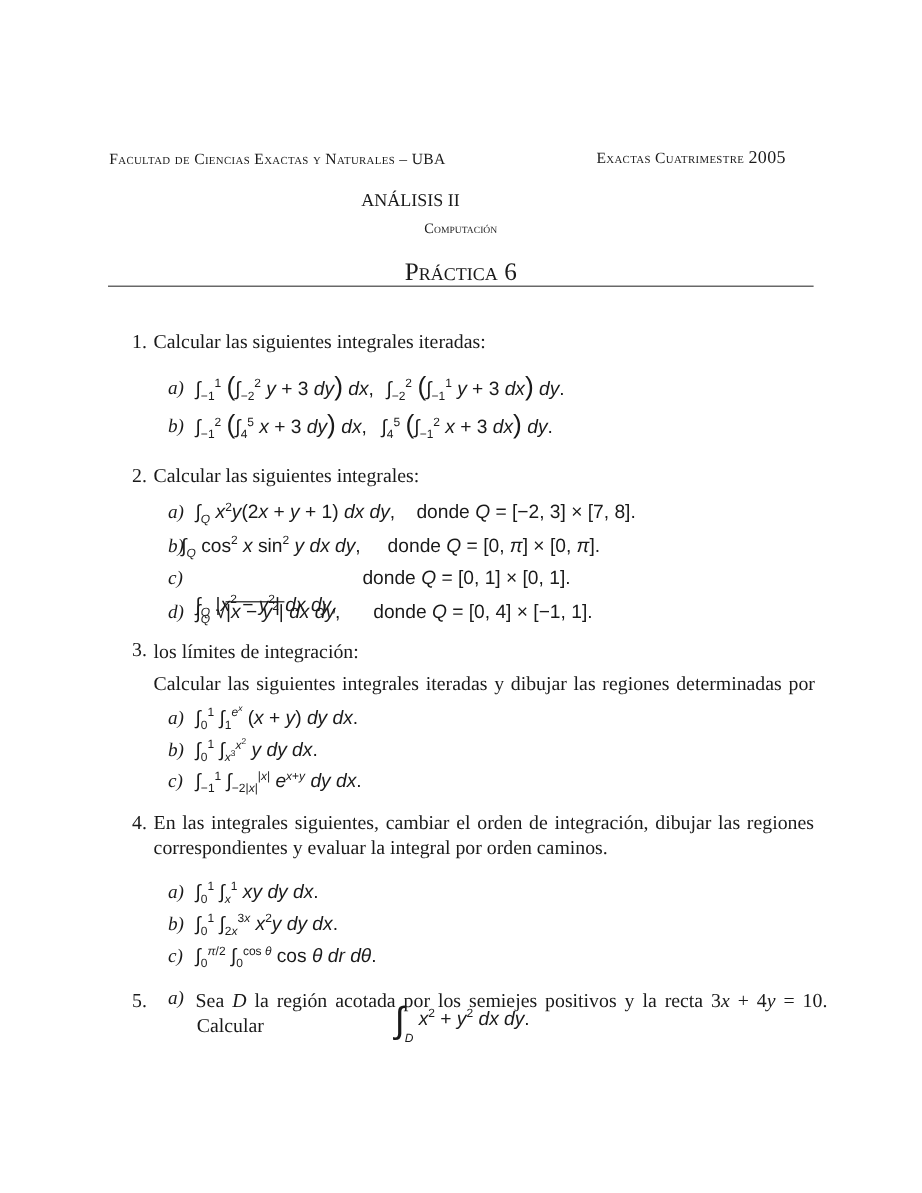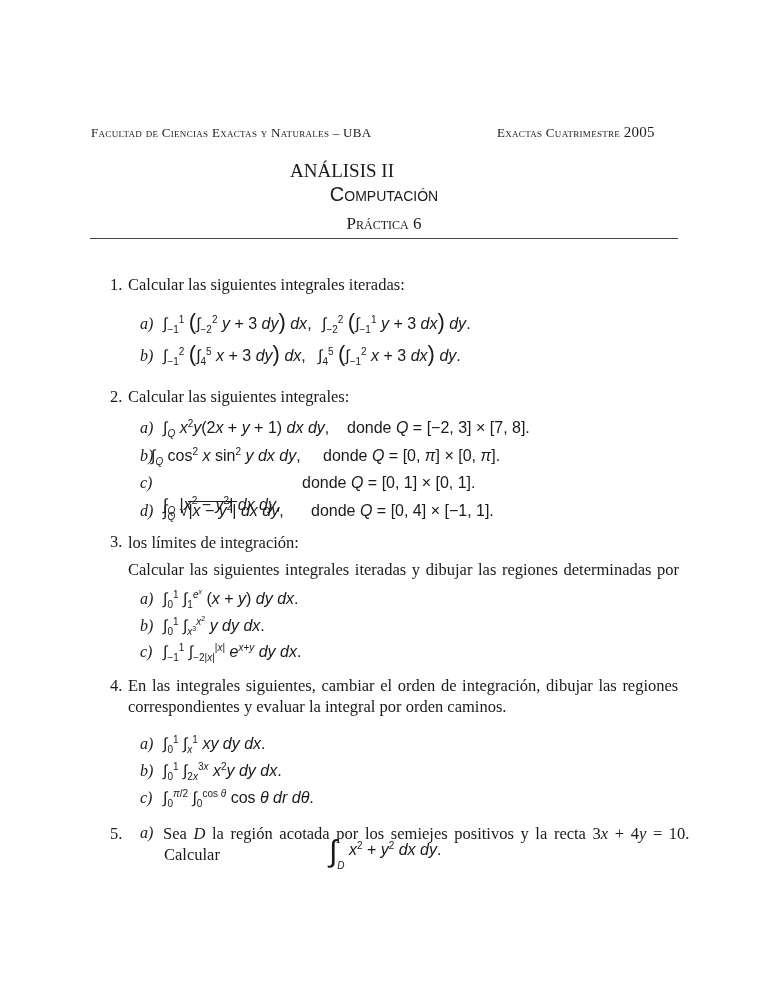--- a/index.html
+++ b/index.html
@@ -4,23 +4,23 @@
 <style>
   html, body { margin: 0; padding: 0; background: #ffffff; }
   body {
     width: 768px; height: 994px; position: relative; overflow: hidden;
     font-family: "DejaVu Serif", "Liberation Serif", serif;
     color: #1a1a1a;
   }
   .abs { position: absolute; white-space: nowrap; }
   .sc { font-variant: small-caps; }
   .hdr { font-family: "Liberation Serif", serif; font-size: 13px; letter-spacing: 0.3px; }
-  .title { font-family: "Liberation Serif", serif; font-size: 19px; left: 0; width: 684px; text-align: center; }
-  .subtitle { font-family: Liberation Sans, sans-serif; font-size: 20px; left: 0; width: 768px; text-align: center; font-variant: small-caps; }
-  .practica { font-family: "Liberation Serif", serif; font-size: 17px; left: 0; width: 768px; text-align: center; font-variant: small-caps; }
+  .title { font-family: "Liberation Serif", serif; font-size: 15px; left: 0; width: 684px; text-align: center; }
+  .subtitle { font-family: Liberation Serif, serif; font-size: 12px; left: 0; width: 768px; text-align: center; font-variant: small-caps; }
+  .practica { font-family: "Liberation Serif", serif; font-size: 21px; left: 0; width: 768px; text-align: center; font-variant: small-caps; }
   .rule { position: absolute; left: 90px; width: 588px; height: 1px; background: #444; top: 238px; }
   .txt { font-family: "Liberation Serif", serif; font-size: 16.5px; }
   .math { font-family: Liberation Sans, sans-serif; font-size: 16px; }
   .math i { font-style: italic; }
   sub, sup { font-size: 10px; line-height: 0; }
   .lbl { font-family: "Liberation Serif", serif; font-size: 16px; font-style: italic; }
   .bigint { font-size: 30px; font-style: italic; }
 </style>
 </head>
 <body>

